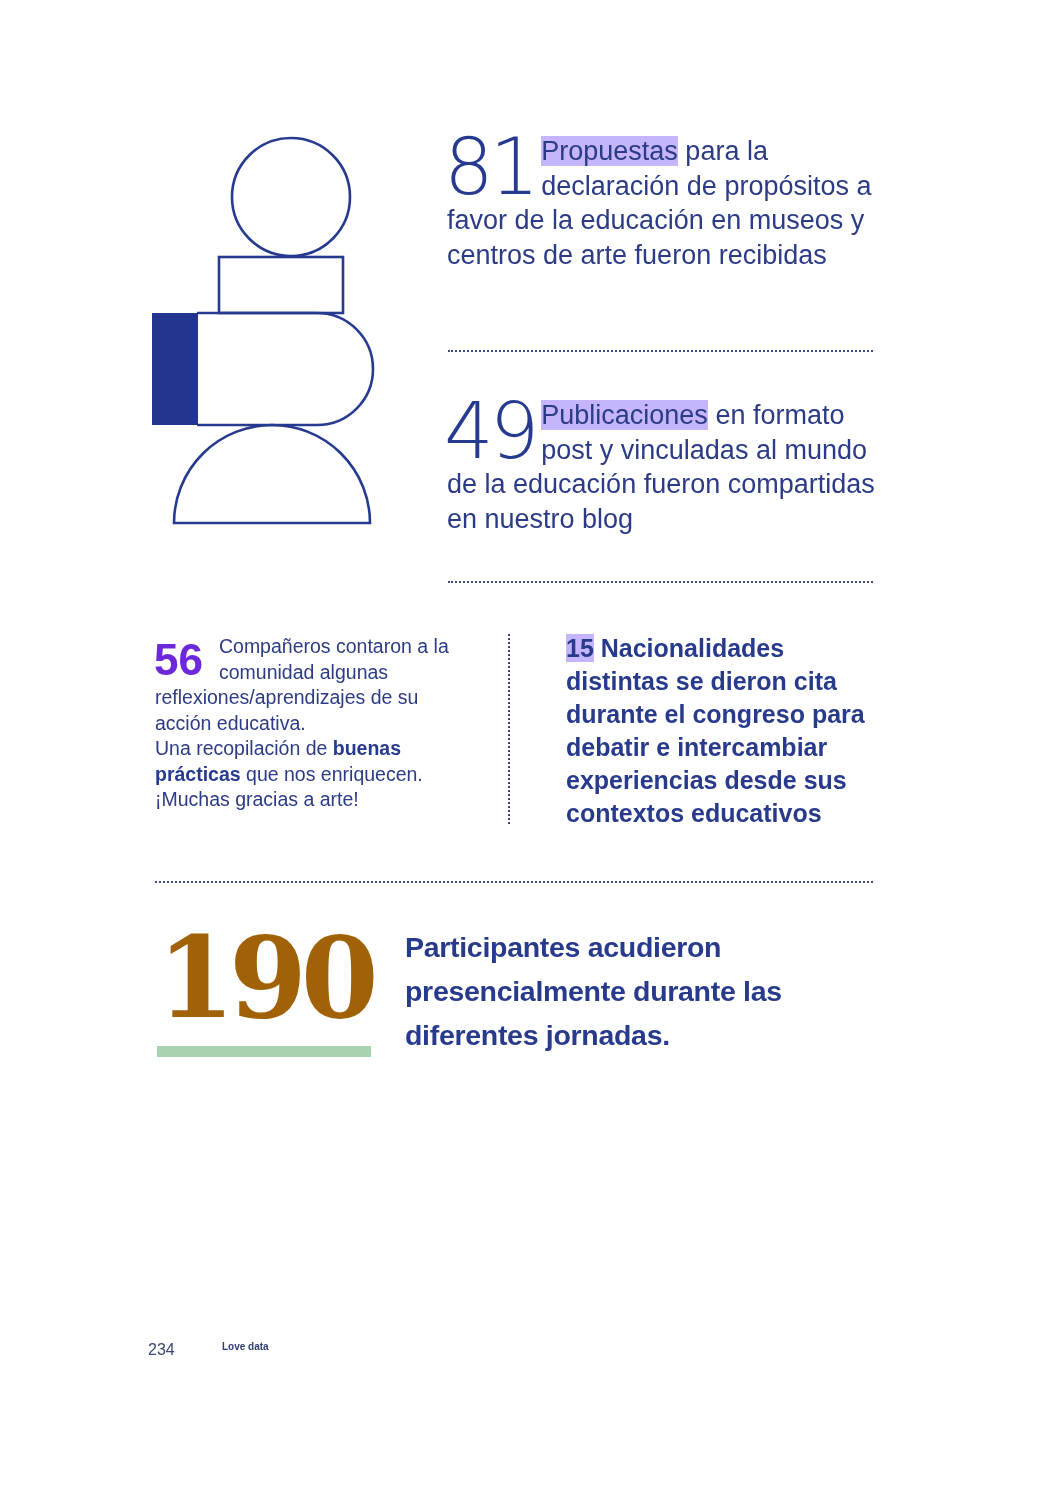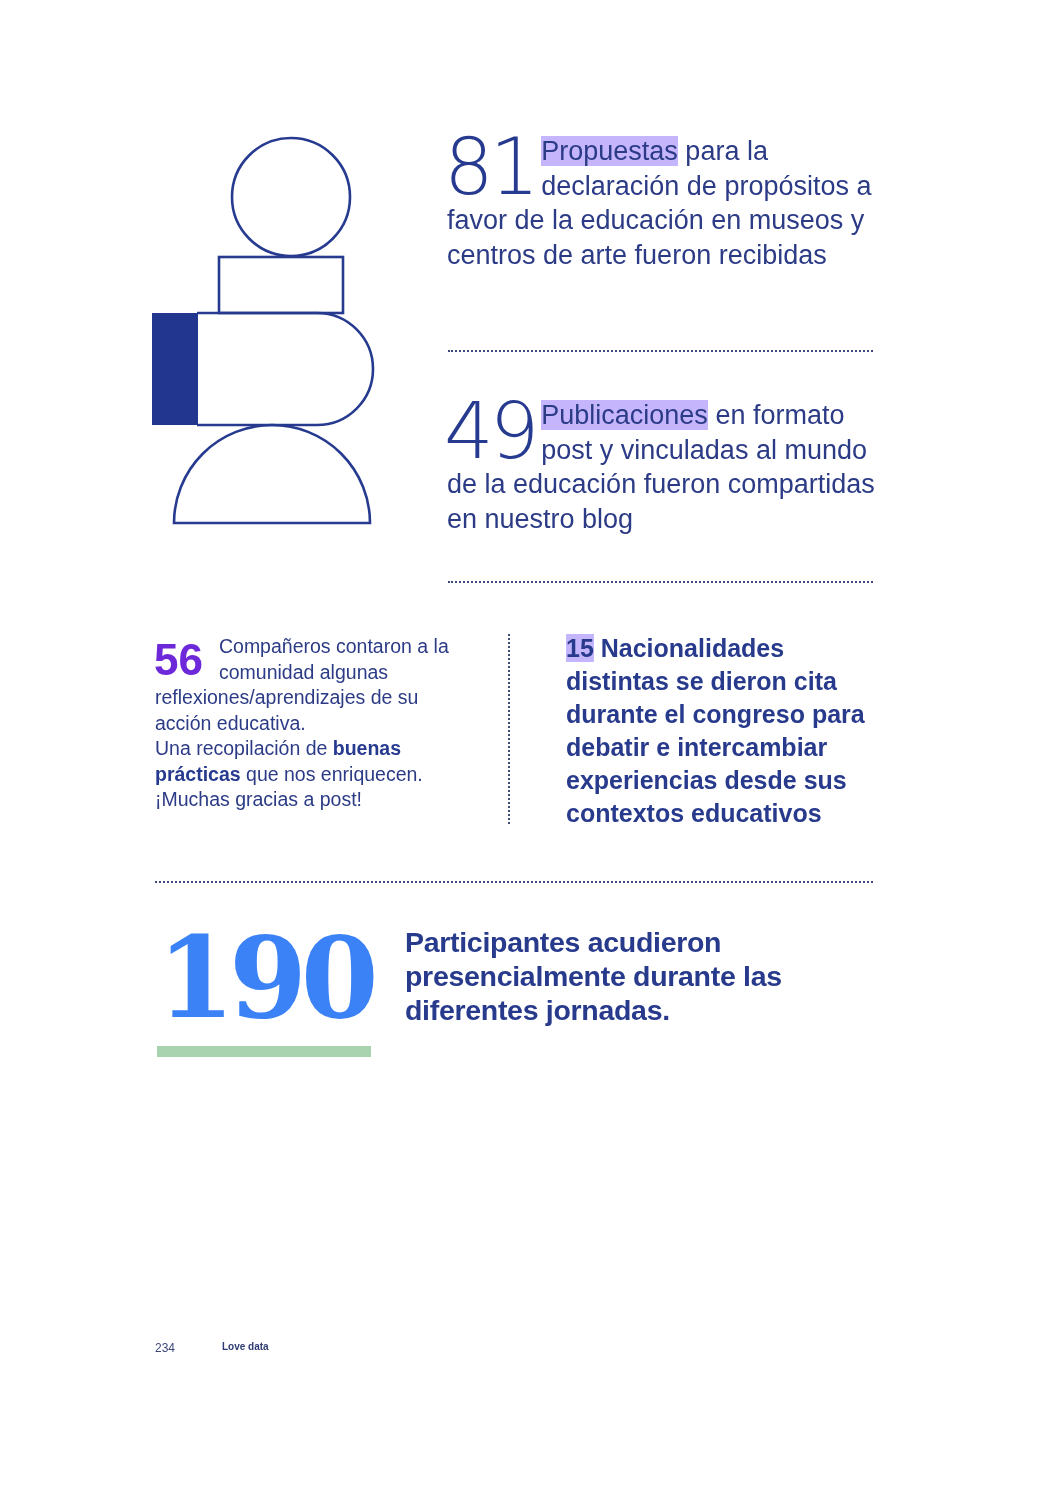--- a/index.html
+++ b/index.html
@@ -21,25 +21,25 @@
   
   #s56 { left:155px; top:634px; width:320px; font-size:19.5px; line-height:25.5px; color:#2c3b86; }
   #s56 .big { float:left; font-weight:bold; font-size:44px; line-height:48px; margin:2px 16px 0 -1px; color:#6d28d9; }
   #s56 b { color:#263a8f; }
 
   
   #s15 { left:566px; top:632px; width:320px; font-weight:bold; font-size:25px; line-height:33px; color:#283a8c; }
 
   
   #s190num { left:157px; top:918px; font-family:"DejaVu Serif", serif; font-weight:bold;
-             font-size:112px; line-height:120px; letter-spacing:-6px; color:#3b82f6; }
+             font-size:112px; line-height:120px; letter-spacing:-6px; color:#a16207; }
   #bar190 { left:157px; top:1046px; width:214px; height:11px; background:#a9d3ae; }
-  #s190txt { left:405px; top:925px; width:480px; font-weight:bold; font-size:28.5px; line-height:34px; color:#283a8c; letter-spacing:-0.3px; }
+  #s190txt { left:405px; top:925px; width:480px; font-weight:bold; font-size:28.5px; line-height:44px; color:#283a8c; letter-spacing:-0.3px; }
 
-  #footer-num { left:155px; top:1341px; font-size:12px; color:#3b4677; }
+  #footer-num { left:148px; top:1341px; font-size:16px; color:#3b4677; }
   #footer-title { left:222px; top:1341px; font-size:10px; font-weight:bold; color:#2f3b74; }
 </style>
 </head>
 <body>
 
 <svg class="abs" style="left:145px;top:130px;" width="240" height="400" viewBox="0 0 240 400">
   <g fill="none" stroke="#263a8f" stroke-width="2.6">
     <circle cx="146" cy="67" r="59"></circle>
     <rect x="74" y="127" width="124" height="56"></rect>
     <path d="M52 183 H172 A56 56 0 0 1 172 295 H52"></path>
@@ -56,21 +56,21 @@
 
 <div id="s49" class="abs lead">
   <span class="big">49</span><span class="hl">Publicaciones</span><span> en formato post y vinculadas al mundo de la educación fueron compartidas en nuestro blog</span>
 </div>
 
 <div class="dots-h" style="left:448px;top:581px;width:425px;"></div>
 
 <div id="s56" class="abs">
   <span class="big">56</span><span>Compañeros contaron a la comunidad algunas reflexiones/aprendizajes de su acción educativa.</span><br>
   <span>Una recopilación de </span><b>buenas prácticas</b><span> que nos enriquecen.</span><br>
-  <span>¡Muchas gracias a post!</span>
+  <span>¡Muchas gracias a arte!</span>
 </div>
 
 <div class="dots-v" style="left:508px;top:634px;height:190px;"></div>
 
 <div id="s15" class="abs">
   <span class="hl">15</span><span> Nacionalidades distintas se dieron cita durante el congreso para debatir e intercambiar experiencias desde sus contextos educativos</span>
 </div>
 
 <div class="dots-h" style="left:155px;top:881px;width:718px;"></div>
 

